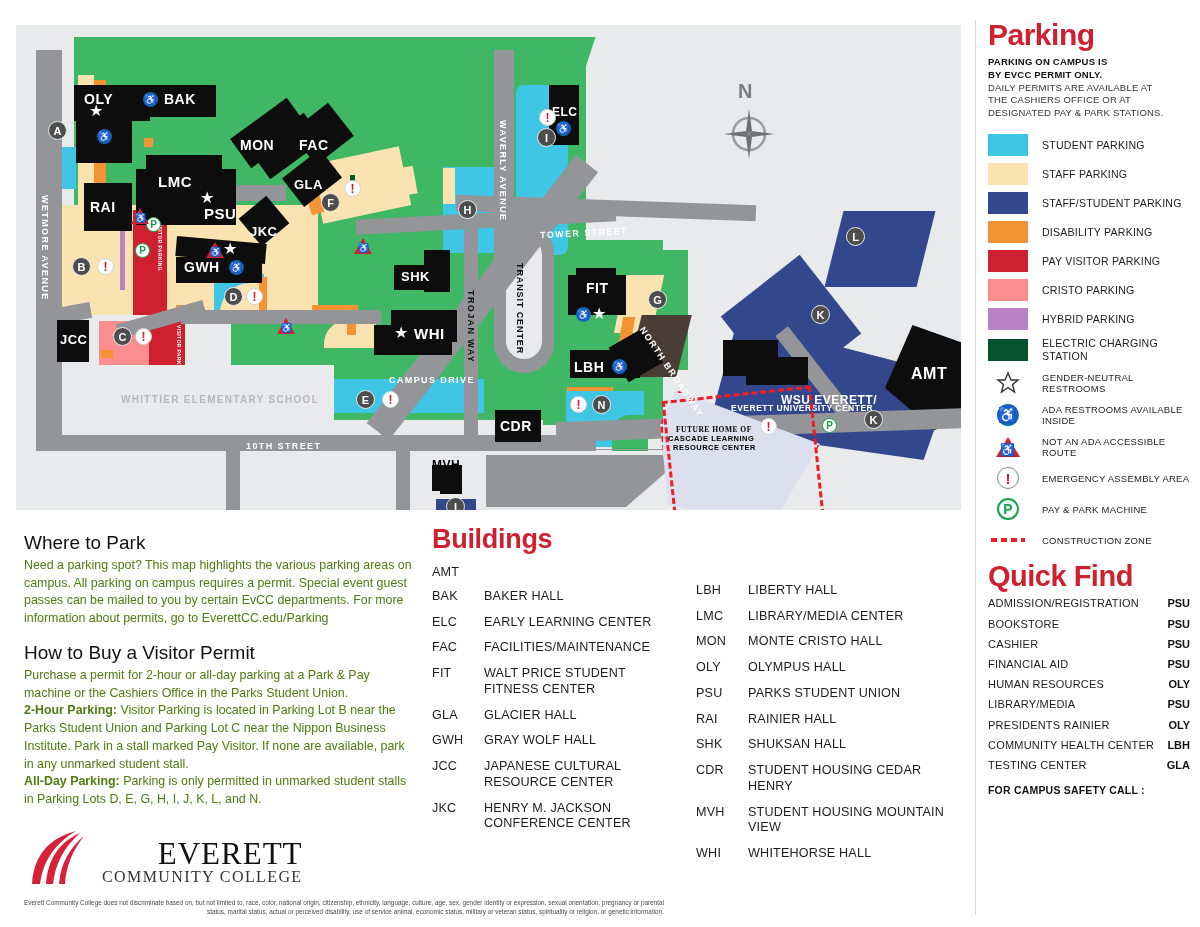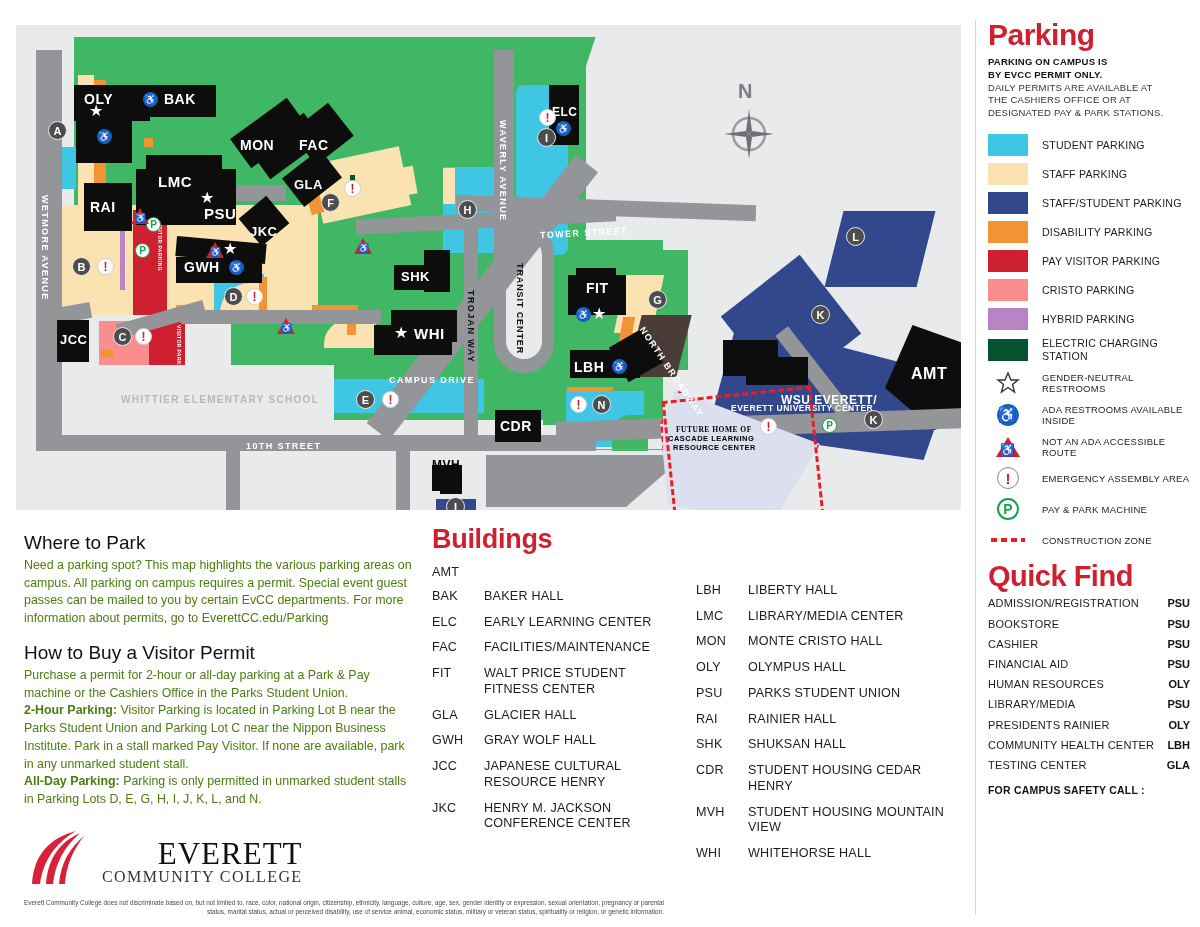--- a/index.html
+++ b/index.html
@@ -428,21 +428,21 @@
             <div class="bldg-row">
               <div class="bldg-code">GLA</div>
               <div class="bldg-name">GLACIER HALL</div>
             </div>
             <div class="bldg-row">
               <div class="bldg-code">GWH</div>
               <div class="bldg-name">GRAY WOLF HALL</div>
             </div>
             <div class="bldg-row">
               <div class="bldg-code">JCC</div>
-              <div class="bldg-name">JAPANESE CULTURAL RESOURCE HENRY</div>
+              <div class="bldg-name">JAPANESE CULTURAL RESOURCE CENTER</div>
             </div>
             <div class="bldg-row">
               <div class="bldg-code">JKC</div>
               <div class="bldg-name">HENRY M. JACKSON CONFERENCE CENTER</div>
             </div>
           </div>
         <div class="bldg-list second" id="bl2">
             <div class="bldg-row">
               <div class="bldg-code">LBH</div>
               <div class="bldg-name">LIBERTY HALL</div>

